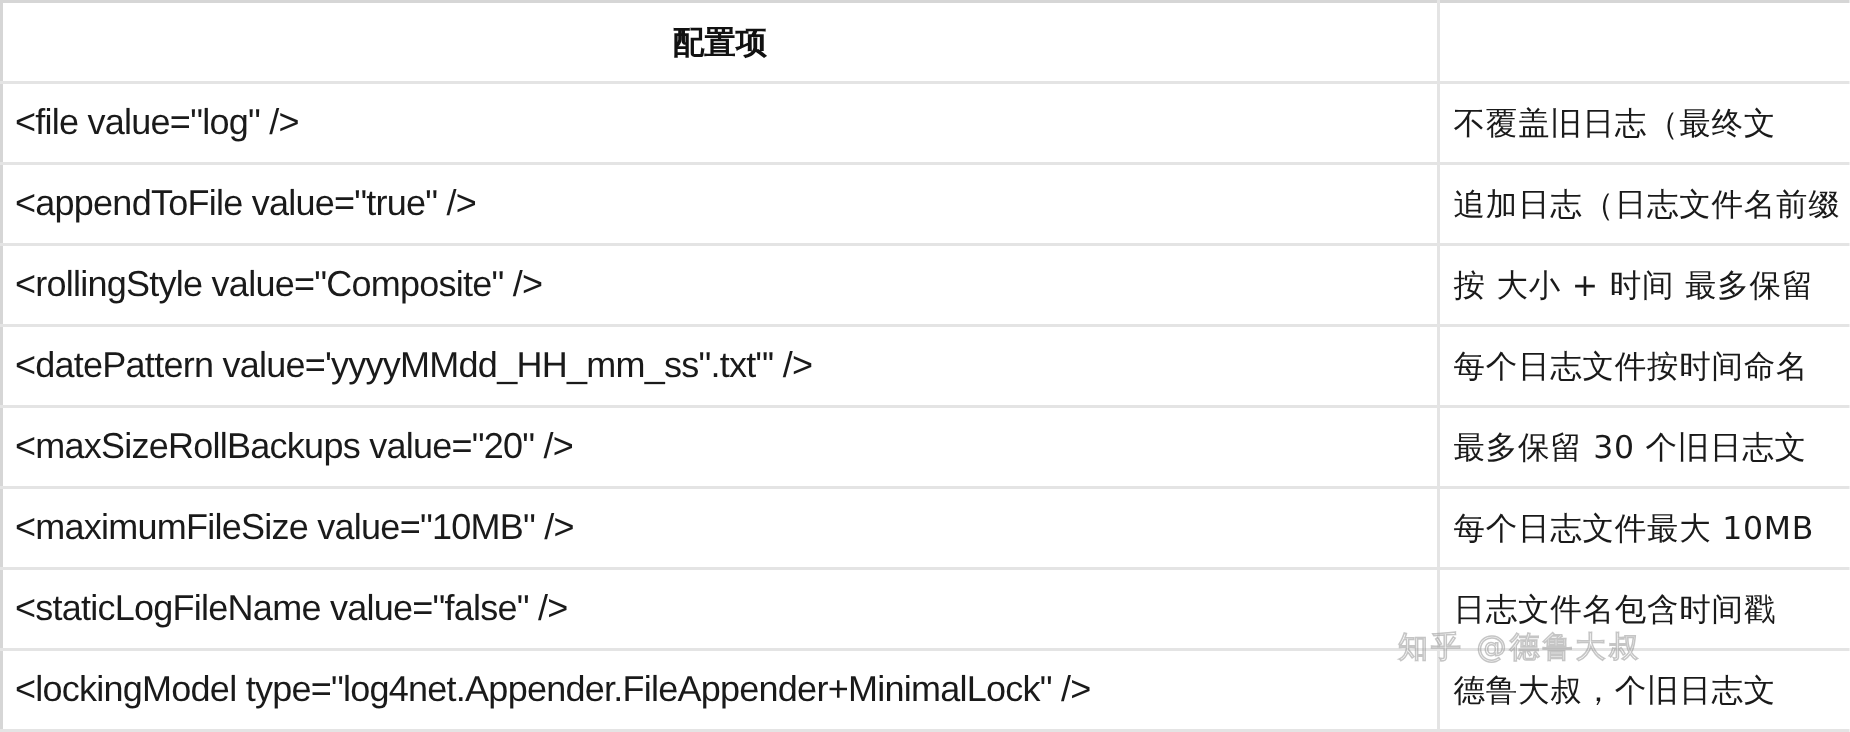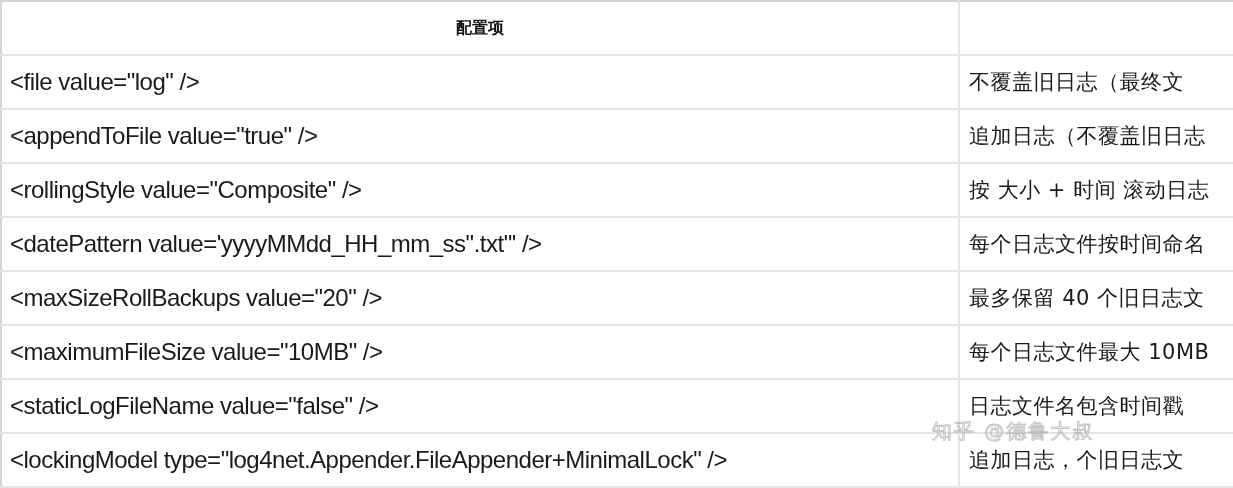--- a/index.html
+++ b/index.html
@@ -31,21 +31,21 @@
       height: 52px;
       border-bottom: 2px solid #e4e4e4;
       border-right: 2px solid #e4e4e4;
       padding: 0 8px;
       vertical-align: middle;
       white-space: nowrap;
       overflow: hidden;
     }
     .table th {
       font-weight: bold;
-      font-size: 16px;
+      font-size: 21px;
       text-align: center;
       color: #111;
     }
     .table td {
       font-size: 22px;
       letter-spacing: -0.6px;
       color: #1a1a1a;
     }
     .table td.desc {
       font-size: 21px;
@@ -88,42 +88,42 @@
       <th></th>
     </tr>
   </thead>
   <tbody>
     <tr>
       <td class="config">&lt;file value="log" /&gt;</td>
       <td class="desc"><span>不覆盖旧日志（最终文</span></td>
     </tr>
     <tr>
       <td class="config">&lt;appendToFile value="true" /&gt;</td>
-      <td class="desc"><span>追加日志（不覆盖旧日志</span></td>
+      <td class="desc"><span>追加日志（日志文件名前缀</span></td>
     </tr>
     <tr>
       <td class="config">&lt;rollingStyle value="Composite" /&gt;</td>
-      <td class="desc"><span>按 </span><span class="bold">大小 + 时间</span><span> 滚动日志</span></td>
+      <td class="desc"><span>按 </span><span class="bold">大小 + 时间</span><span> 最多保留</span></td>
     </tr>
     <tr>
       <td class="config">&lt;datePattern value='yyyyMMdd_HH_mm_ss".txt"' /&gt;</td>
       <td class="desc"><span>每个日志文件按时间命名</span></td>
     </tr>
     <tr>
       <td class="config">&lt;maxSizeRollBackups value="20" /&gt;</td>
-      <td class="desc"><span>最多保留 40 个旧日志文</span></td>
+      <td class="desc"><span>最多保留 30 个旧日志文</span></td>
     </tr>
     <tr>
       <td class="config">&lt;maximumFileSize value="10MB" /&gt;</td>
       <td class="desc"><span>每个日志文件最大 10MB</span></td>
     </tr>
     <tr>
       <td class="config">&lt;staticLogFileName value="false" /&gt;</td>
       <td class="desc"><span>日志文件名包含时间戳</span></td>
     </tr>
     <tr>
       <td class="config">&lt;lockingModel type="log4net.Appender.FileAppender+MinimalLock" /&gt;</td>
-      <td class="desc"><span class="bold">追加日志</span><span>，个旧日志文</span></td>
+      <td class="desc"><span class="bold">德鲁大叔</span><span>，个旧日志文</span></td>
     </tr>
   </tbody>
 </table>
 
 <div class="watermark">知乎 @德鲁大叔</div>
 
 </body></html>

